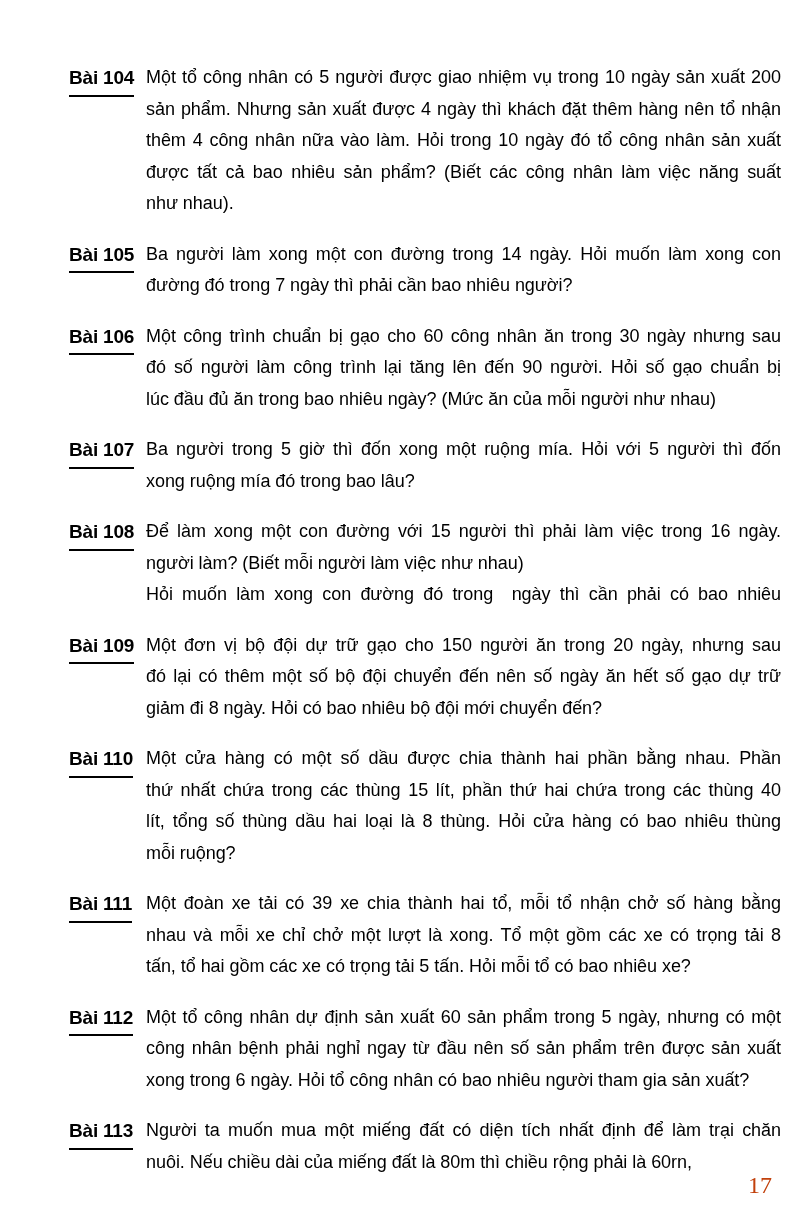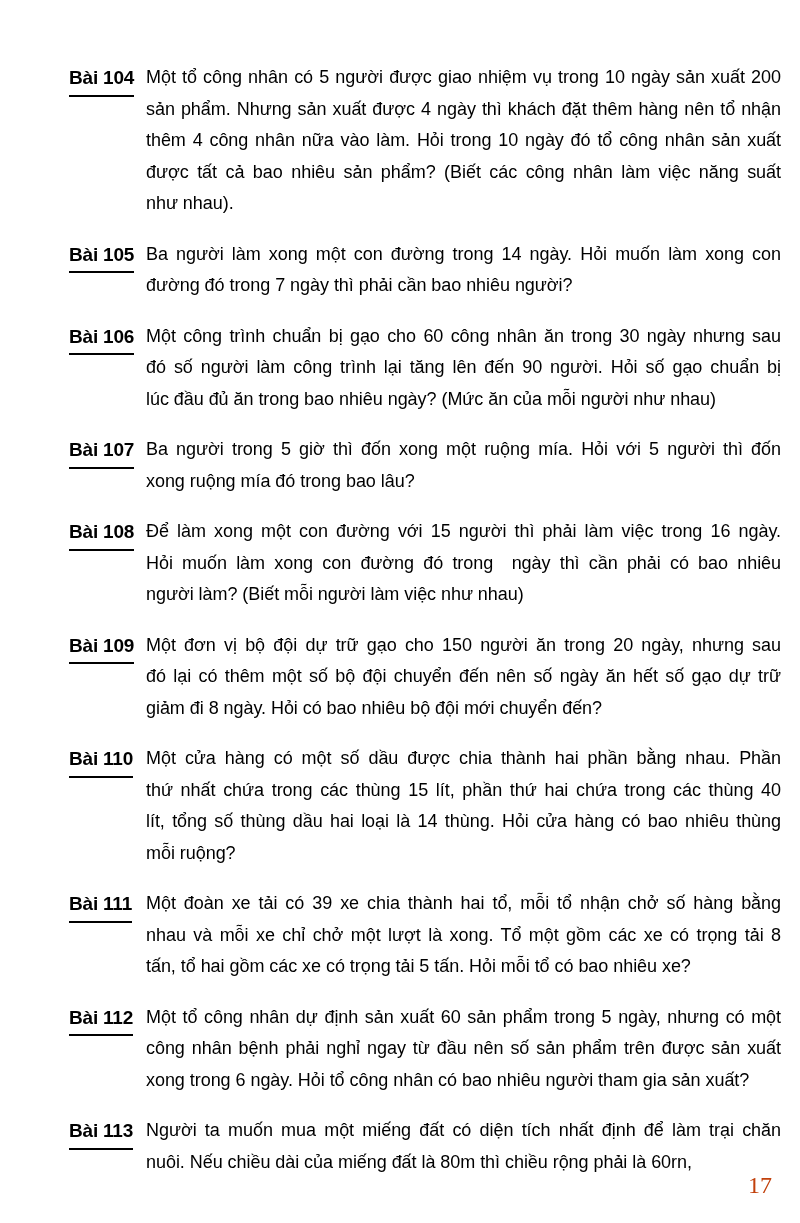--- a/index.html
+++ b/index.html
@@ -110,38 +110,38 @@
         <div class="problem-label">Bài 107</div>
         <div class="problem-body">
           <span class="line stretch">Ba người trong 5 giờ thì đốn xong một ruộng mía. Hỏi với 5 người thì đốn</span>
           <span class="line last">xong ruộng mía đó trong bao lâu?</span>
         </div>
       </div>
       <div class="problem">
         <div class="problem-label">Bài 108</div>
         <div class="problem-body">
           <span class="line stretch">Để làm xong một con đường với 15 người thì phải làm việc trong 16 ngày.</span>
+          <span class="line last">người làm? (Biết mỗi người làm việc như nhau)</span>
           <span class="line stretch">Hỏi muốn làm xong con đường đó trong  ngày thì cần phải có bao nhiêu</span>
-          <span class="line last">người làm? (Biết mỗi người làm việc như nhau)</span>
         </div>
       </div>
       <div class="problem">
         <div class="problem-label">Bài 109</div>
         <div class="problem-body">
           <span class="line stretch">Một đơn vị bộ đội dự trữ gạo cho 150 người ăn trong 20 ngày, nhưng sau</span>
           <span class="line stretch">đó lại có thêm một số bộ đội chuyển đến nên số ngày ăn hết số gạo dự trữ</span>
           <span class="line last">giảm đi 8 ngày. Hỏi có bao nhiêu bộ đội mới chuyển đến?</span>
         </div>
       </div>
       <div class="problem">
         <div class="problem-label">Bài 110</div>
         <div class="problem-body">
           <span class="line stretch">Một cửa hàng có một số dầu được chia thành hai phần bằng nhau. Phần</span>
           <span class="line stretch">thứ nhất chứa trong các thùng 15 lít, phần thứ hai chứa trong các thùng 40</span>
-          <span class="line stretch">lít, tổng số thùng dầu hai loại là 14 thùng. Hỏi cửa hàng có bao nhiêu thùng</span>
+          <span class="line stretch">lít, tổng số thùng dầu hai loại là 8 thùng. Hỏi cửa hàng có bao nhiêu thùng</span>
           <span class="line last">mỗi ruộng?</span>
         </div>
       </div>
       <div class="problem">
         <div class="problem-label">Bài 111</div>
         <div class="problem-body">
           <span class="line stretch">Một đoàn xe tải có 39 xe chia thành hai tổ, mỗi tổ nhận chở số hàng bằng</span>
           <span class="line stretch">nhau và mỗi xe chỉ chở một lượt là xong. Tổ một gồm các xe có trọng tải 8</span>
           <span class="line last">tấn, tổ hai gồm các xe có trọng tải 5 tấn. Hỏi mỗi tổ có bao nhiêu xe?</span>
         </div>

